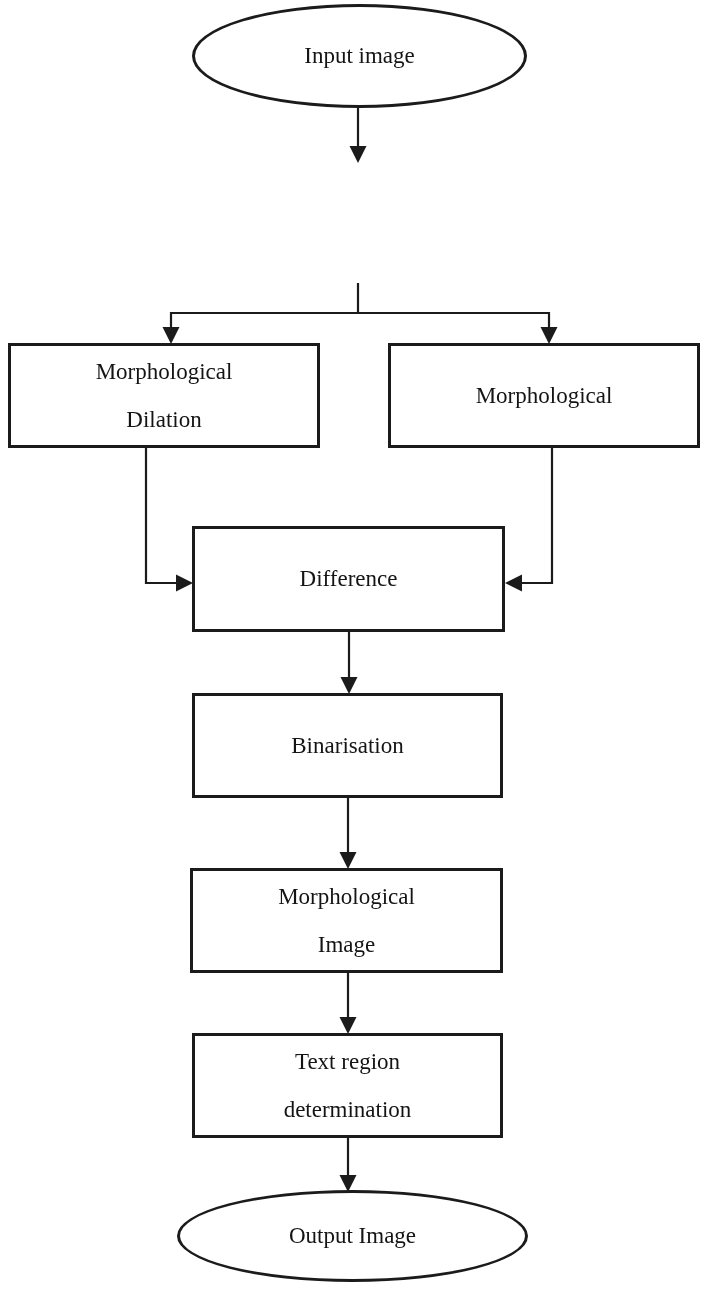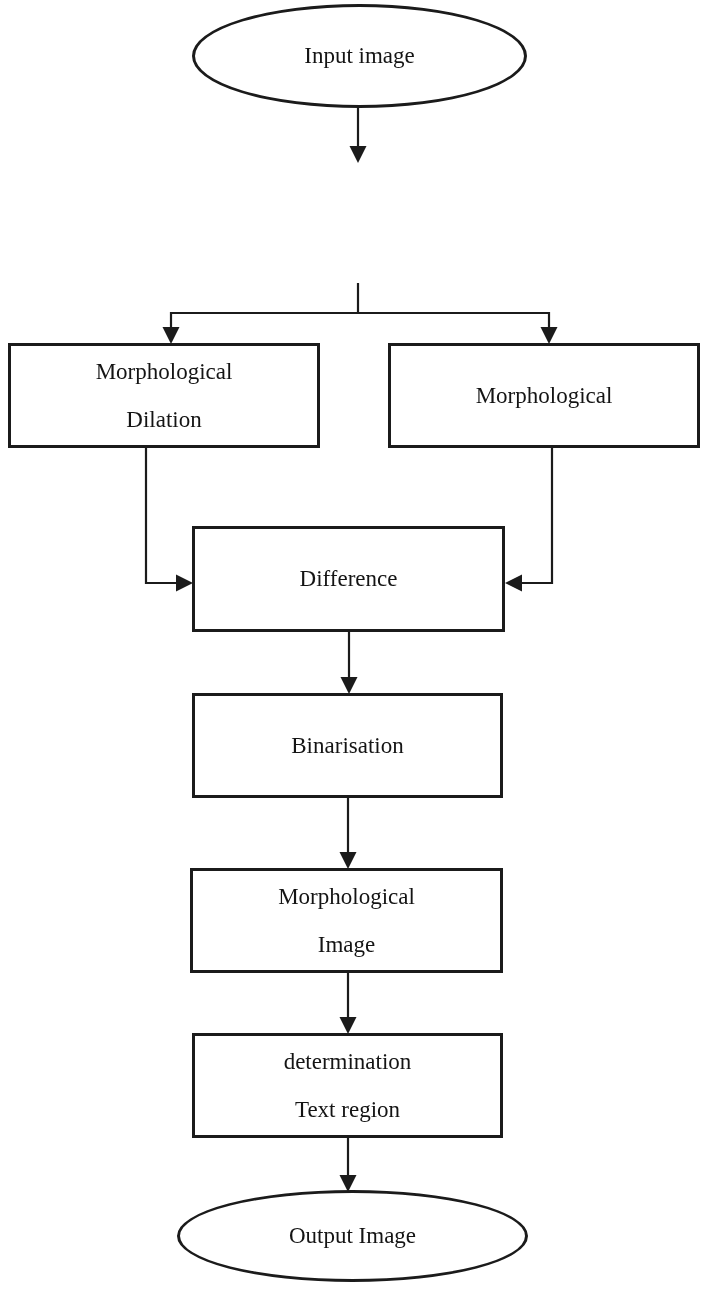--- a/index.html
+++ b/index.html
@@ -130,21 +130,21 @@
   <div class="node rect" id="n-binarise">
     <span class="line">Binarisation</span>
   </div>
 
   <div class="node rect" id="n-close">
     <span class="line">Morphological</span>
     <span class="line">Image</span>
   </div>
 
   <div class="node rect" id="n-textregion">
+    <span class="line">Text region</span>
     <span class="line">determination</span>
-    <span class="line">Text region</span>
   </div>
 
   <div class="node ellipse" id="n-output">
     <span class="line">Output Image</span>
   </div>
 
 </div>
 
 </body></html>

